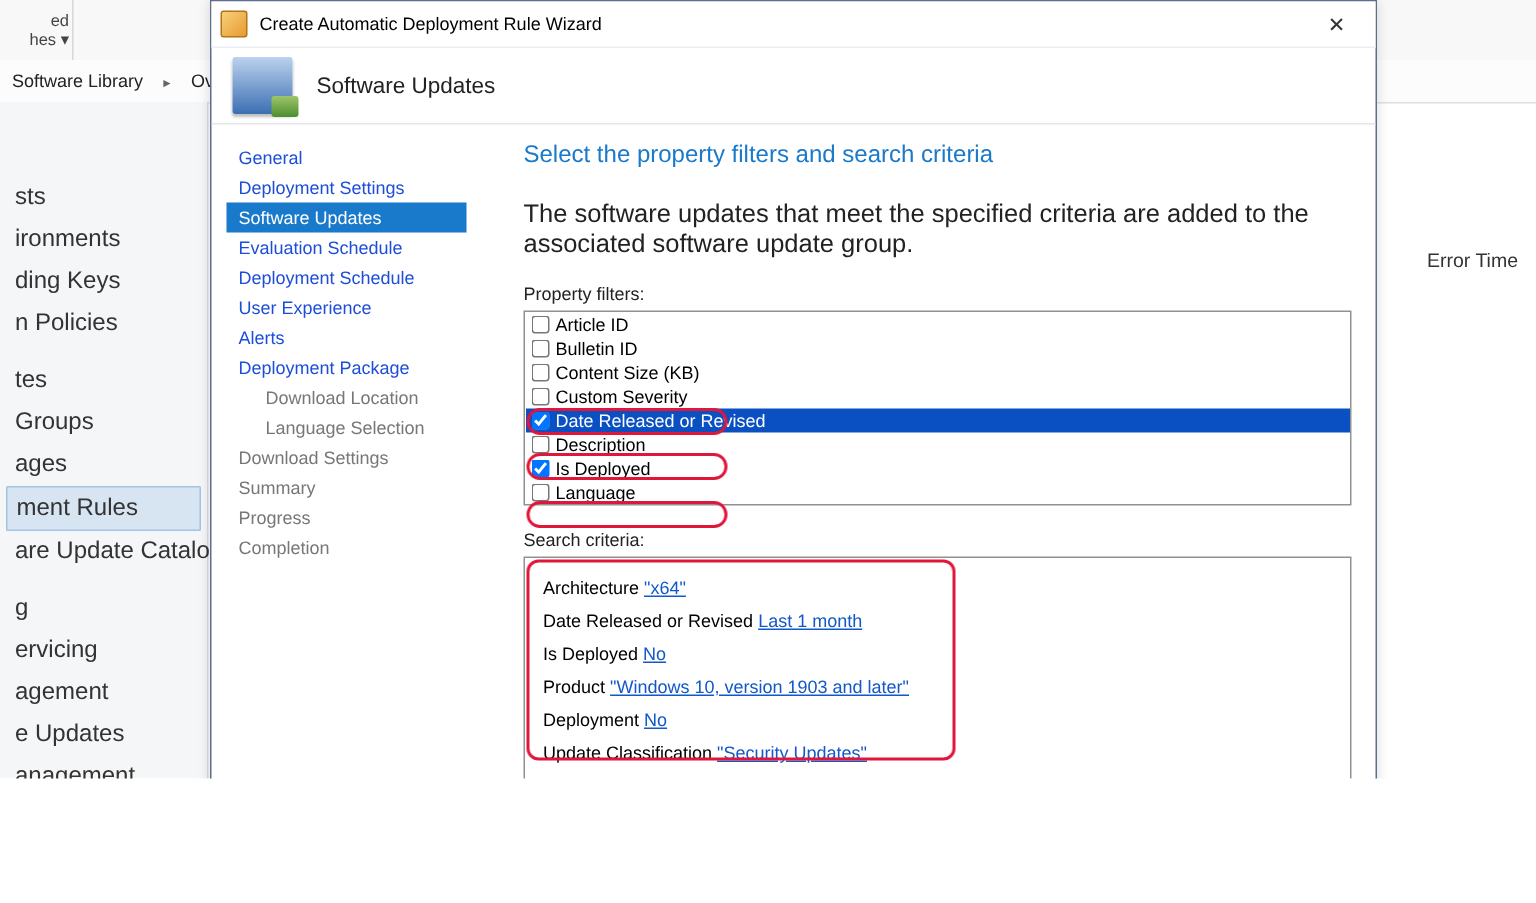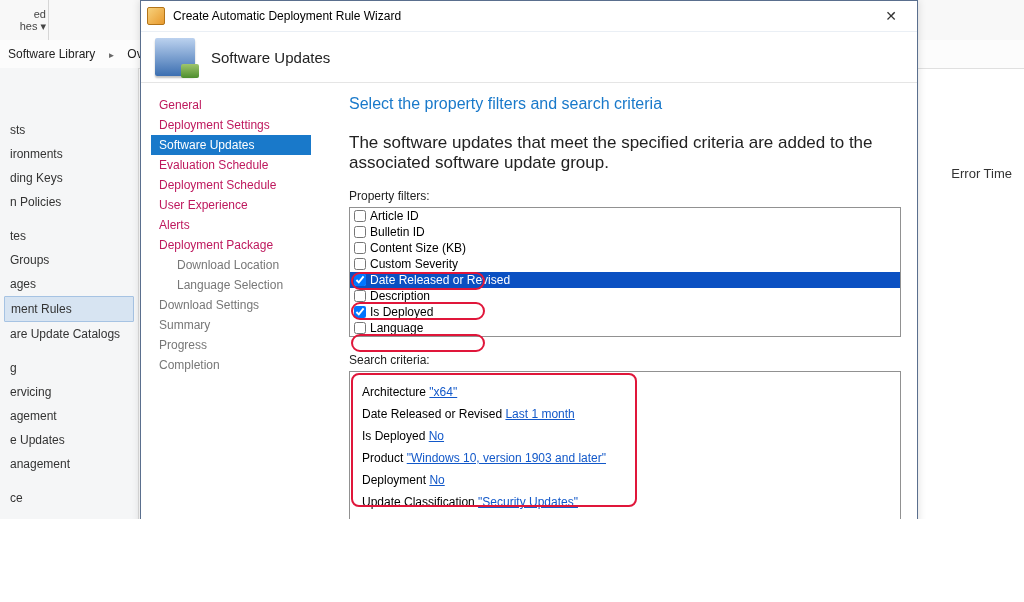--- a/index.html
+++ b/index.html
@@ -47,21 +47,21 @@
   .breadcrumb span { margin: 0 4px; }
   .breadcrumb .sep::after { content: "►"; font-size: 8px; color: #666; margin: 0 4px; }
   .bg-left {
     position: absolute;
     left: 0; top: 68px; width: 138px; bottom: 0;
     border-right: 1px solid #ddd;
     background: #f5f6f7;
     padding-top: 50px;
   }
   .bg-left .navrow {
-    font-size: 12px;
+    font-size: 16px;
     color: #333;
     padding: 5px 4px 5px 10px;
     text-align: left;
     white-space: nowrap;
   }
   .bg-left .navrow.sel {
     background: #d7e4f2;
     border: 1px solid #a6c3e3;
     border-radius: 1px;
     margin: 0 4px;
@@ -139,21 +139,21 @@
     display: flex;
     overflow: hidden;
   }
   .steps {
     width: 164px;
     padding: 12px 0 0 14px;
     font-size: 12px;
   }
   .steps .step {
     padding: 3px 4px;
-    color: #be185d;
+    color: #1d4ed8;
     cursor: default;
   }
   .steps .step.sel {
     background: #1979ca;
     color: #ffffff;
     margin-left: -4px;
     padding-left: 8px;
     width: 148px;
   }
   .steps .step.sub {

